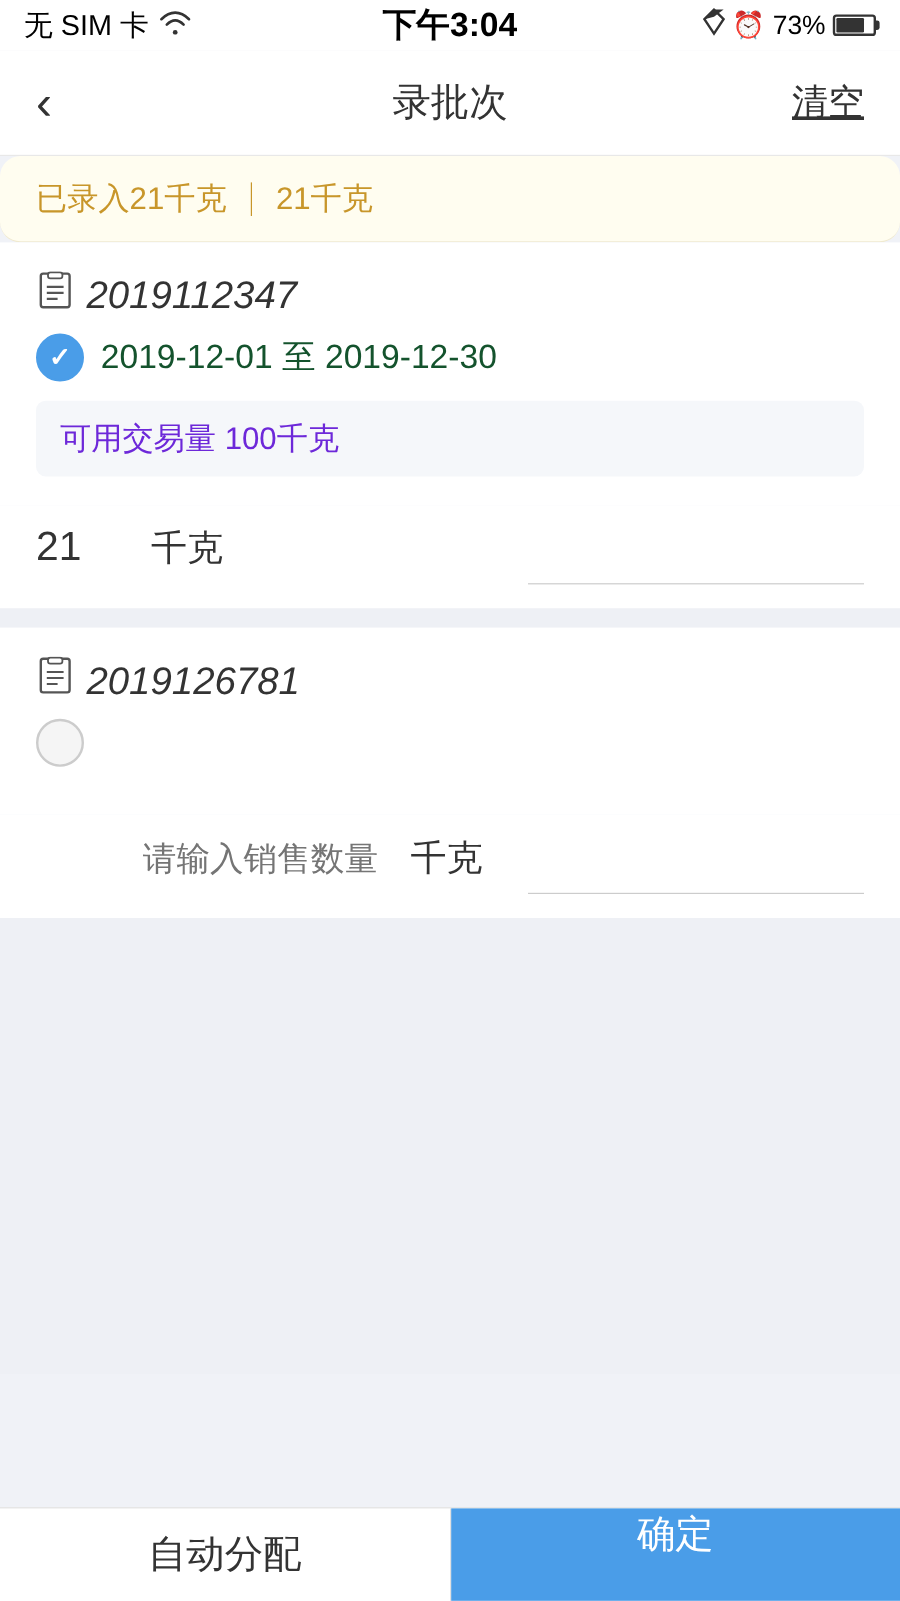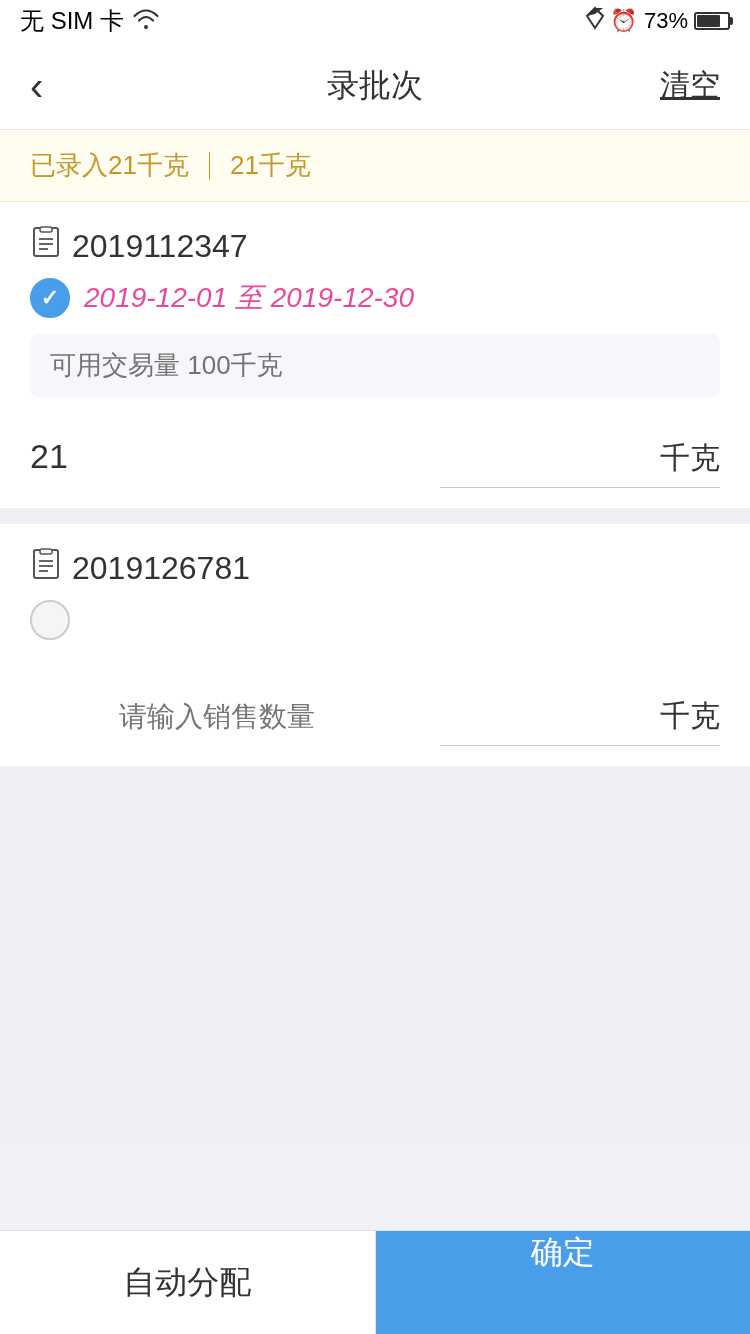--- a/index.html
+++ b/index.html
@@ -104,20 +104,21 @@
     }
 
     
     .info-banner {
       background: #fffdf0;
       padding: 18px 30px;
       display: flex;
       align-items: center;
       gap: 20px;
       border-bottom: 1px solid #f0ead0;
+      border-radius: 17px;
     }
     .info-banner-text {
       font-size: 26px;
       color: #c8962a;
     }
     .info-banner-divider {
       width: 1px;
       height: 28px;
       background: #c8962a;
     }
@@ -125,20 +126,21 @@
     
     .batch-item {
       background: #fff;
       padding: 24px 30px;
     }
     .batch-item-header {
       display: flex;
       align-items: center;
       gap: 10px;
       margin-bottom: 12px;
+      font-style: italic;
     }
     .batch-icon {
       font-size: 32px;
       color: #555;
     }
     .batch-number {
       font-size: 32px;
       color: #333;
       font-weight: 500;
     }
@@ -164,29 +166,28 @@
       border-color: #4a9de8;
     }
     .radio-circle.checked::after {
       content: '✓';
       color: #fff;
       font-size: 22px;
       font-weight: bold;
     }
     .batch-date {
       font-size: 28px;
-      color: #ec4899;
-      font-style: italic;
+      color: #14532d;
     }
     .batch-availability {
       background: #f5f7fa;
       border-radius: 8px;
       padding: 14px 20px;
       font-size: 26px;
-      color: #737373;
+      color: #6d28d9;
     }
     .amount-value {
       font-size: 34px;
       color: #333;
       margin-right: 10px;
     }
     .amount-unit {
       font-size: 30px;
       color: #333;
     }
@@ -217,21 +218,21 @@
       flex: 1;
       min-height: 420px;
     }
 
     
     .bottom-bar {
       position: fixed;
       bottom: 0;
       left: 0;
       width: 750px;
-      height: 104px;
+      height: 78px;
       display: flex;
       background: #fff;
       border-top: 1px solid #e0e0e0;
     }
     .bottom-btn-left {
       flex: 1;
       display: flex;
       align-items: center;
       justify-content: center;
       font-size: 32px;
@@ -251,21 +252,21 @@
     }
 
     
     .amount-block {
       background: #fff;
       padding-bottom: 8px;
     }
     .amount-inner {
       display: flex;
       align-items: baseline;
-      justify-content: space-between;
+      justify-content: flex-start;
       padding: 16px 30px 8px;
       gap: 12px;
     }
     .underline-right {
       height: 1px;
       background: #ccc;
       margin: 0 30px 0 auto;
       width: 280px;
     }
   </style>
@@ -276,20 +277,21 @@
   <div class="status-left">
     <span>无 SIM 卡</span>
     <span>
       <svg width="28" height="22" viewBox="0 0 28 22" fill="none">
         <path d="M14 18a2 2 0 1 1 0 4 2 2 0 0 1 0-4z" fill="#333"></path>
         <path d="M7 13.5C9.2 11.3 11.4 10 14 10s4.8 1.3 7 3.5" stroke="#333" stroke-width="2.2" fill="none" stroke-linecap="round"></path>
         <path d="M2.5 9C6 5.5 9.8 3.5 14 3.5s8 2 11.5 5.5" stroke="#333" stroke-width="2.2" fill="none" stroke-linecap="round"></path>
       </svg>
     </span>
   </div>
+  <div class="status-center">下午3:04</div>
   <div class="status-right">
     <span>
       <svg width="20" height="24" viewBox="0 0 20 24" fill="none">
         <path d="M10 2L2 10l8 12 8-12L10 2z" fill="none" stroke="#333" stroke-width="2"></path>
         <path d="M10 2L2 10l8-2 8-6z" fill="#333"></path>
       </svg>
     </span>
     <span>⏰</span>
     <span>73%</span>
     <span class="battery-icon">

